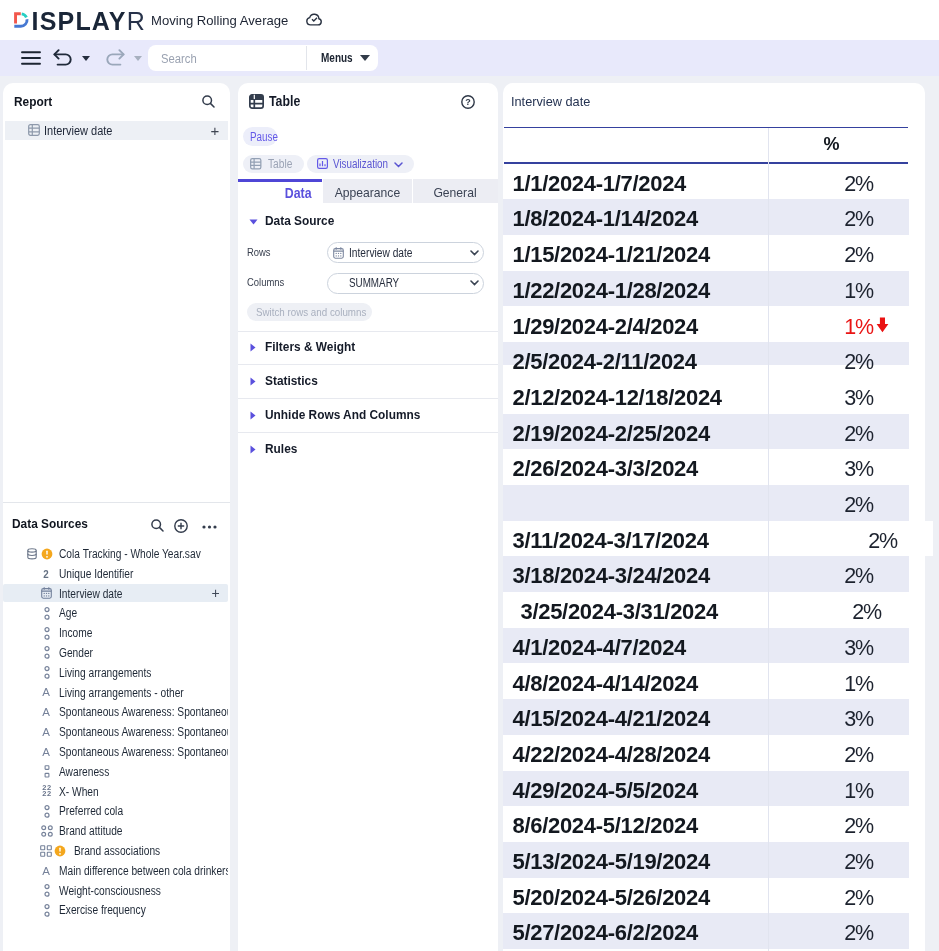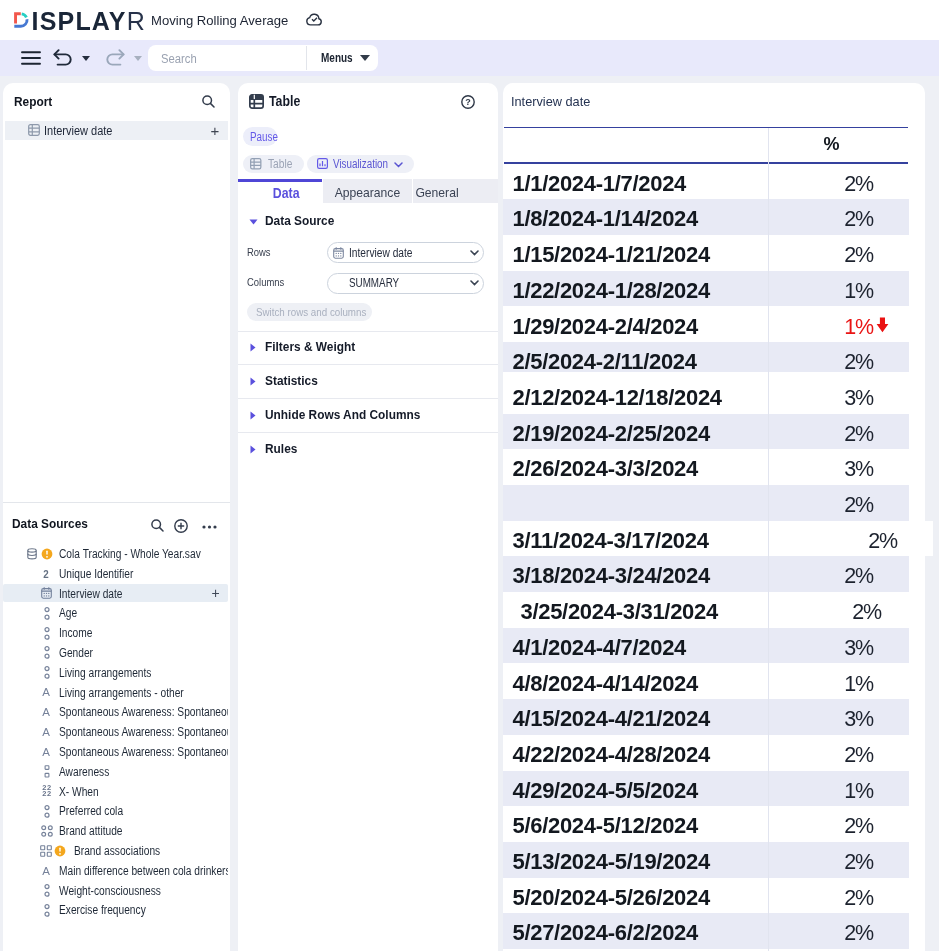--- a/index.html
+++ b/index.html
@@ -286,23 +286,23 @@
     <path d="M3 8.2 V5.4 M5.5 8.2 V3 M8 8.2 V6.2" stroke="#6459e8" stroke-width="1.2"></path>
   </svg>
   <div style="position:absolute;left:95px;top:74.3px;font-size:12px;font-weight:500;color:#5a55d2;white-space:nowrap;transform:scaleX(0.82);transform-origin:0 50%;">Visualization</div>
   <svg style="position:absolute;left:156px;top:78.5px" width="9" height="6" viewBox="0 0 9 6">
       <path d="M1 1 L4.5 4.5 L8 1" fill="none" stroke="#5a55d2" stroke-width="1.5" stroke-linecap="round"></path>
     </svg>
 
   <div style="position:absolute;left:84.5px;top:95.8px;width:89.5px;height:24.4px;background:#ecedf3;"></div>
   <div style="position:absolute;left:175px;top:95.8px;width:85px;height:24.4px;background:#ecedf3;"></div>
   <div style="position:absolute;left:0px;top:95.8px;width:84px;height:3px;background:#4f46d6;"></div>
-  <div style="position:absolute;left:6px;top:101.8px;width:84px;text-align:center;font-size:14px;font-weight:700;color:#5a50dd;"><span style="display:inline-block;transform:scaleX(0.88);">Data</span></div>
+  <div style="position:absolute;left:18px;top:101.8px;width:84px;text-align:center;font-size:14px;font-weight:700;color:#5a50dd;"><span style="display:inline-block;transform:scaleX(0.88);">Data</span></div>
   <div style="position:absolute;left:84.5px;top:102.3px;width:89.5px;text-align:center;font-size:13.5px;font-weight:500;color:#3b4354;"><span style="display:inline-block;transform:scaleX(0.9);">Appearance</span></div>
-  <div style="position:absolute;left:175px;top:102.3px;width:85px;font-size:13.5px;font-weight:500;color:#3b4354;"><span style="display:inline-block;transform:scaleX(0.9);">General</span></div>
+  <div style="position:absolute;left:175px;top:102.3px;width:85px;text-align:center;font-size:13.5px;font-weight:500;color:#3b4354;"><span style="display:inline-block;transform:scaleX(0.9);">General</span></div>
 
   <svg style="position:absolute;left:11px;top:135.5px" width="9" height="6" viewBox="0 0 9 6">
       <path d="M0.5 0.5 h8 l-4 5 z" fill="#5a50dd"></path>
     </svg>
   <div style="position:absolute;left:26.5px;top:130px;font-size:13.5px;font-weight:700;color:#141a28;white-space:nowrap;transform:scaleX(0.88);transform-origin:0 50%;">Data Source</div>
   <div style="position:absolute;left:9px;top:163px;font-size:11.5px;font-weight:400;color:#39404f;white-space:nowrap;transform:scaleX(0.82);transform-origin:0 50%;">Rows</div>
   <div style="position:absolute;left:89px;top:158.8px;width:157px;height:21.5px;background:#fff;border:1px solid #ccd3dd;border-radius:11px;box-sizing:border-box;"></div>
   <svg style="position:absolute;left:94.5px;top:164px" width="11" height="12" viewBox="0 0 11 12">
       <g fill="none" stroke="#7e89a0" stroke-width="1.1">
         <rect x="0.7" y="1.6" width="9.6" height="9.6" rx="1.6"></rect>
@@ -375,21 +375,21 @@
       <div class="rl">1/22/2024-1/28/2024</div>
       <div class="rv" style="color:#1c222e;">1%</div>
     </div>
 <div style="position:absolute;left:0;top:306.40px;width:405.5px;height:35.70px;background:#fff;">
       <div class="rl">1/29/2024-2/4/2024</div>
       <div class="rv" style="color:#e91414;">1%</div>
       <svg style="position:absolute;right:19.5px;top:11px" width="13" height="16" viewBox="0 0 13 16">
         <path d="M3.9 0.5 h5.1 v6.6 h3.4 L6.45 15.2 L0.6 7.1 h3.3 z" fill="#ea1212"></path>
       </svg>
     </div>
-<div style="position:absolute;left:0;top:342.10px;width:405.5px;height:30px;background:#e8eaf5;">
+<div style="position:absolute;left:0;top:342.10px;width:405.5px;height:23px;background:#e8eaf5;">
       <div class="rl">2/5/2024-2/11/2024</div>
       <div class="rv" style="color:#1c222e;">2%</div>
     </div>
 <div style="position:absolute;left:0;top:377.80px;width:405.5px;height:35.70px;background:#fff;">
       <div class="rl">2/12/2024-12/18/2024</div>
       <div class="rv" style="color:#1c222e;">3%</div>
     </div>
 <div style="position:absolute;left:0;top:413.50px;width:405.5px;height:35.70px;background:#e8eaf5;">
       <div class="rl">2/19/2024-2/25/2024</div>
       <div class="rv" style="color:#1c222e;">2%</div>
@@ -427,21 +427,21 @@
     </div>
 <div style="position:absolute;left:0;top:734.80px;width:405.5px;height:35.70px;background:#fff;">
       <div class="rl">4/22/2024-4/28/2024</div>
       <div class="rv" style="color:#1c222e;">2%</div>
     </div>
 <div style="position:absolute;left:0;top:770.50px;width:405.5px;height:35.70px;background:#e8eaf5;">
       <div class="rl">4/29/2024-5/5/2024</div>
       <div class="rv" style="color:#1c222e;">1%</div>
     </div>
 <div style="position:absolute;left:0;top:806.20px;width:405.5px;height:35.70px;background:#fff;">
-      <div class="rl">5/6/2024-5/12/2024</div>
+      <div class="rl">8/6/2024-5/12/2024</div>
       <div class="rv" style="color:#1c222e;">2%</div>
     </div>
 <div style="position:absolute;left:0;top:841.90px;width:405.5px;height:35.70px;background:#e8eaf5;">
       <div class="rl">5/13/2024-5/19/2024</div>
       <div class="rv" style="color:#1c222e;">2%</div>
     </div>
 <div style="position:absolute;left:0;top:877.60px;width:405.5px;height:35.70px;background:#fff;">
       <div class="rl">5/20/2024-5/26/2024</div>
       <div class="rv" style="color:#1c222e;">2%</div>
     </div>

